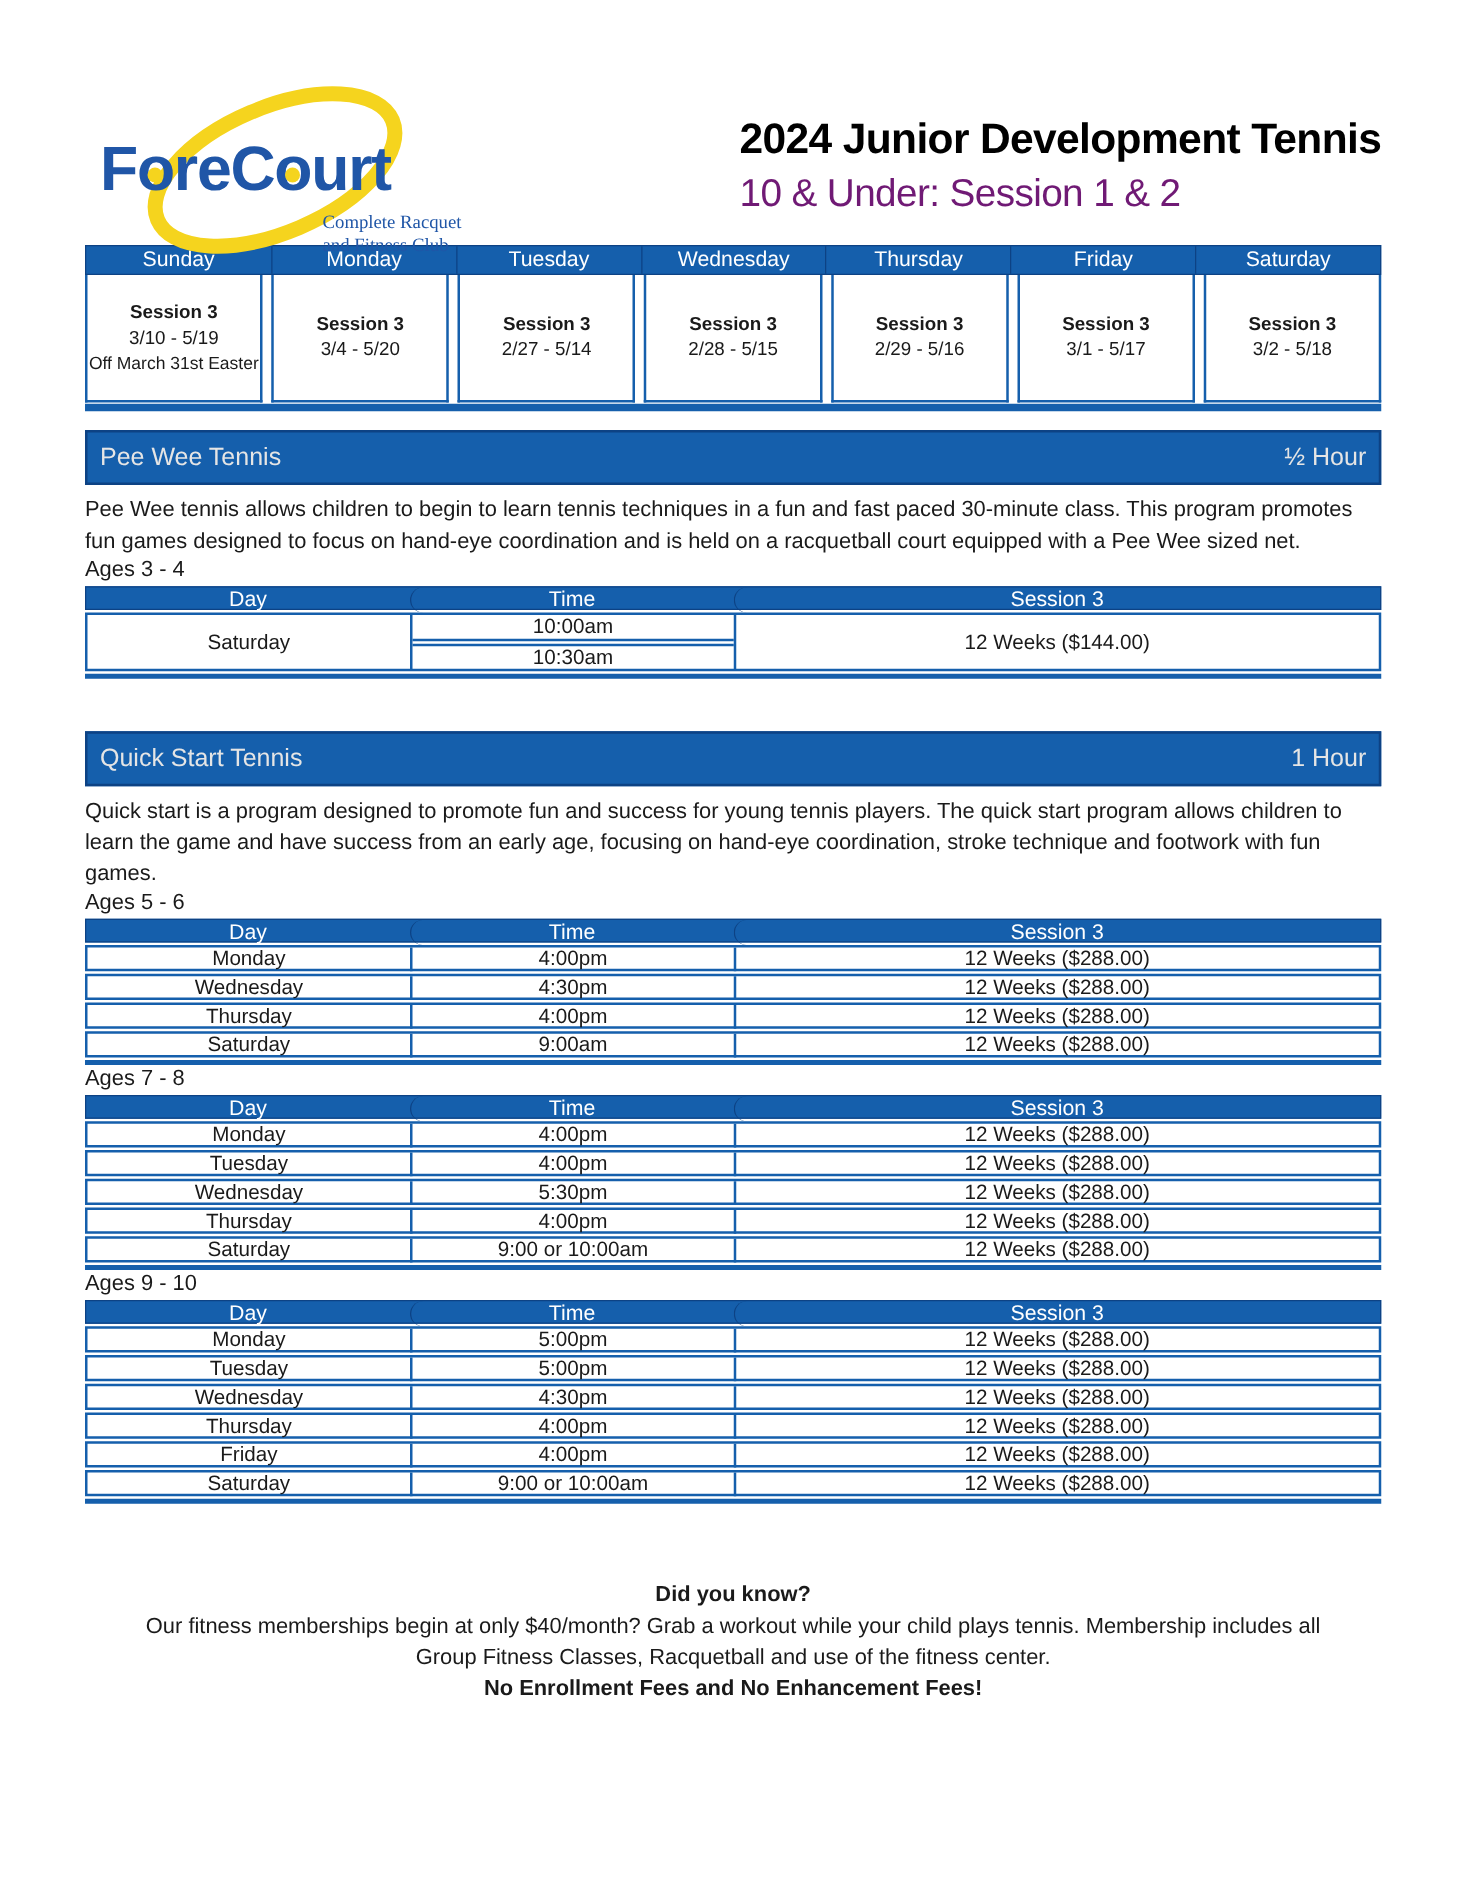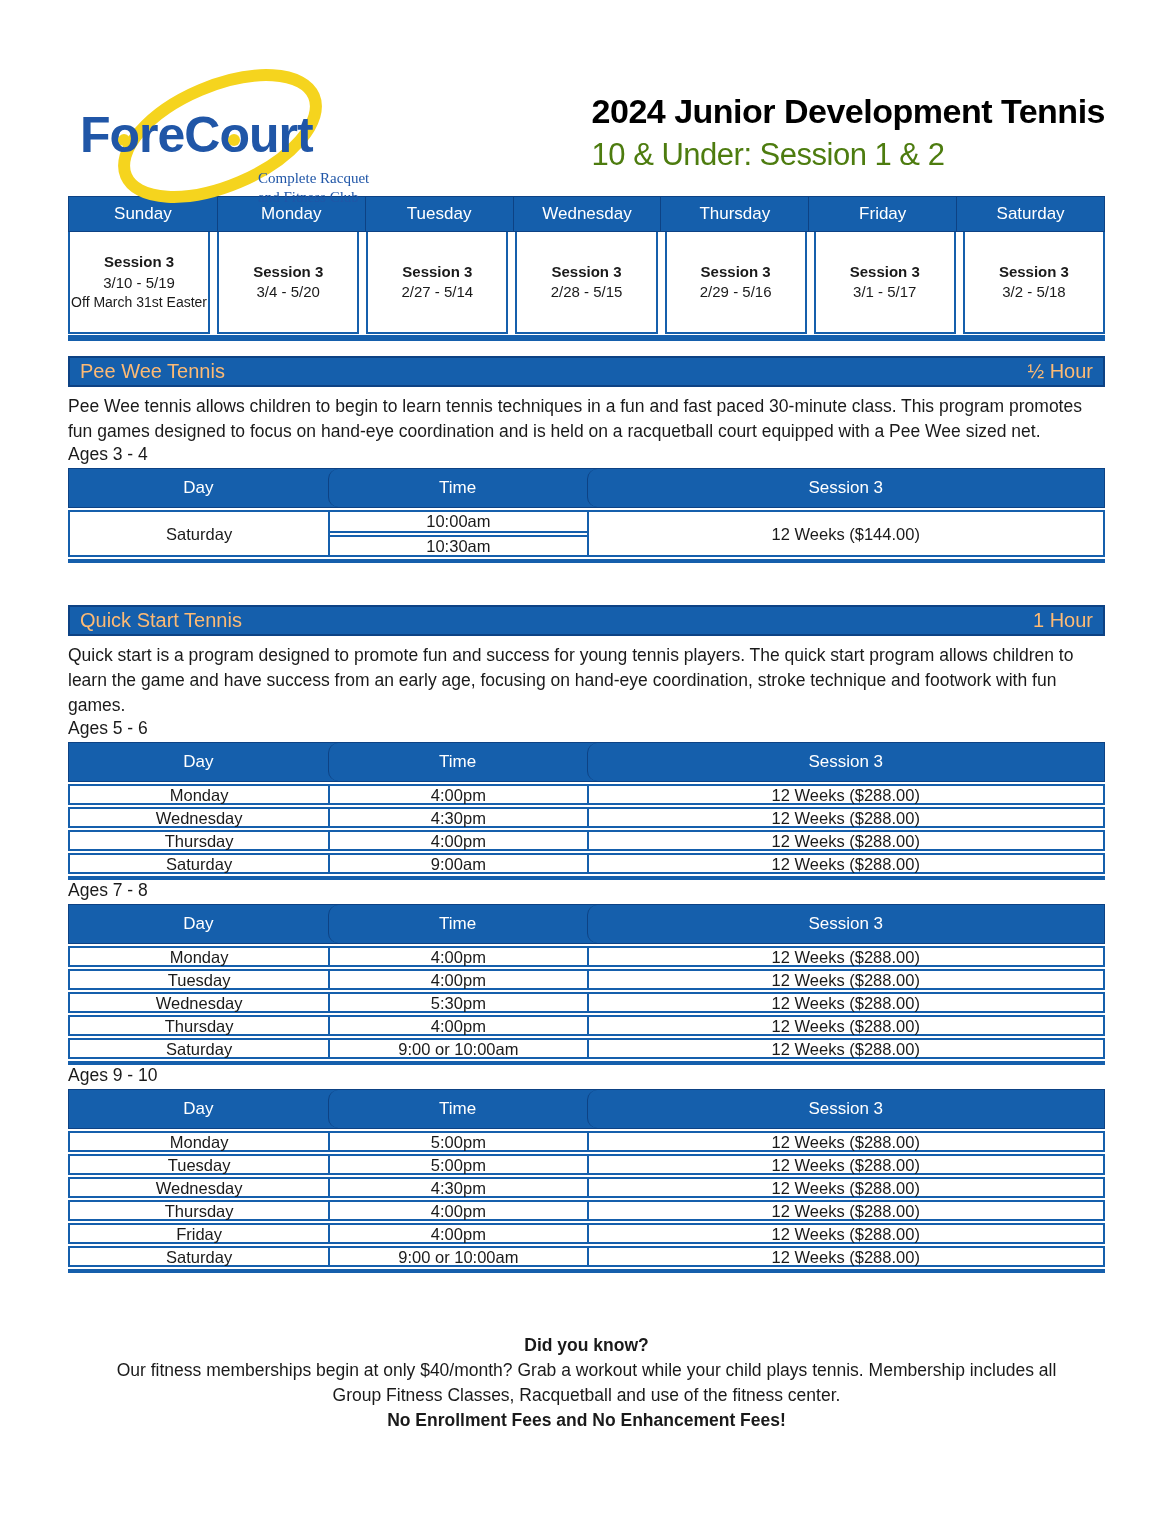--- a/index.html
+++ b/index.html
@@ -10,42 +10,42 @@
   
   .topbar { display:flex; justify-content:space-between; padding-top:66px; height:150px; }
   .logo { position:relative; width:330px; height:150px; }
   .logo-swoosh { position:absolute; left:-8px; top:-2px; }
   .logo-text { position:absolute; left:12px; top:40px; font-size:50px; font-weight:700; color:#2056a7; letter-spacing:-1px; white-space:nowrap; }
   .o-wrap { position:relative; display:inline-block; }
   .o-dot { position:absolute; left:50%; top:58%; transform:translate(-50%,-50%); width:12px; height:12px; border-radius:50%; background:#f5d41e; }
   .logo-tagline { position:absolute; left:190px; top:103px; font-family:"Liberation Serif", serif; font-size:15px; color:#2056a7; line-height:1.25; text-align:left; }
   .titles { text-align:left; padding-top:26px; }
   .title { font-size:34px; font-weight:700; color:#000; letter-spacing:-0.5px; }
-  .subtitle { font-size:31px; font-weight:400; color:#4d7c0f; margin-top:6px; letter-spacing:-0.5px; }
+  .subtitle { font-size:31px; font-weight:400; color:#701a75; margin-top:6px; letter-spacing:-0.5px; }
 
   
   .week-table { margin-top:46px; }
-  .week-head { display:grid; grid-template-columns:repeat(7,1fr); background:#155fac; border:1px solid #0d4284; height:36px; }
+  .week-head { display:grid; grid-template-columns:repeat(7,1fr); background:#155fac; border:1px solid #0d4284; height:24px; }
   .week-head > div { color:#fff; font-size:17px; display:flex; align-items:center; justify-content:center; }
   .week-head > div + div { border-left:1px solid #0d4284; }
   .week-body { display:grid; grid-template-columns:repeat(7,1fr); column-gap:7px; }
   .week-cell { border:2px solid #155fac; border-top:none; height:102px; background:#fff; display:flex; flex-direction:column; align-items:center; justify-content:center; text-align:center; font-size:15px; line-height:1.35; padding:1px; }
   .week-cell .sess { font-weight:700; }
   .week-cell .note { font-size:14px; }
   .week-bottom { height:6px; background:#155fac; margin-top:1px; }
 
   
-  .section-bar { display:flex; justify-content:space-between; align-items:center; background:#155fac; border:2px solid #0d4284; color:#fdba74; font-size:20px; padding:2px 10px; height:31px; }
+  .section-bar { display:flex; justify-content:space-between; align-items:center; background:#155fac; border:2px solid #0d4284; color:#e5e5e5; font-size:20px; padding:2px 10px; height:44px; }
   .bar-peewee { margin-top:15px; }
   .bar-quickstart { margin-top:42px; }
   .desc { font-size:17.5px; line-height:1.43; margin-top:7px; color:#1a1a1a; }
 
   
   .age-caption { text-align:left; font-size:17.5px; margin-top:0; margin-bottom:3px; color:#1a1a1a; }
-  .sched-head { display:grid; grid-template-columns:25% 25% 50%; background:#155fac; border:1px solid #0d4284; height:40px; }
+  .sched-head { display:grid; grid-template-columns:25% 25% 50%; background:#155fac; border:1px solid #0d4284; height:19px; }
   .sched-head > div { color:#fff; font-size:17px; display:flex; align-items:center; justify-content:center; }
   .sched-head > div + div { border-left:1px solid #0d4284;border-radius:10px; }
   .sched-row { display:grid; grid-template-columns:25% 25% 50%; border:2px solid #155fac; background:#fff; height:21px; margin-top:2px; font-size:16.5px; }
   .sched-row > div { display:flex; align-items:center; justify-content:center; }
   .sched-row > div + div { border-left:2px solid #155fac; }
   .sched-bottom { height:4px; background:#155fac; margin-top:2px; }
 
   
   .pw-row { display:grid; grid-template-columns:25% 25% 50%; border:2px solid #155fac; background:#fff; height:47px; margin-top:2px; font-size:16.5px; }
   .pw-row > div { display:flex; align-items:center; justify-content:center; }

